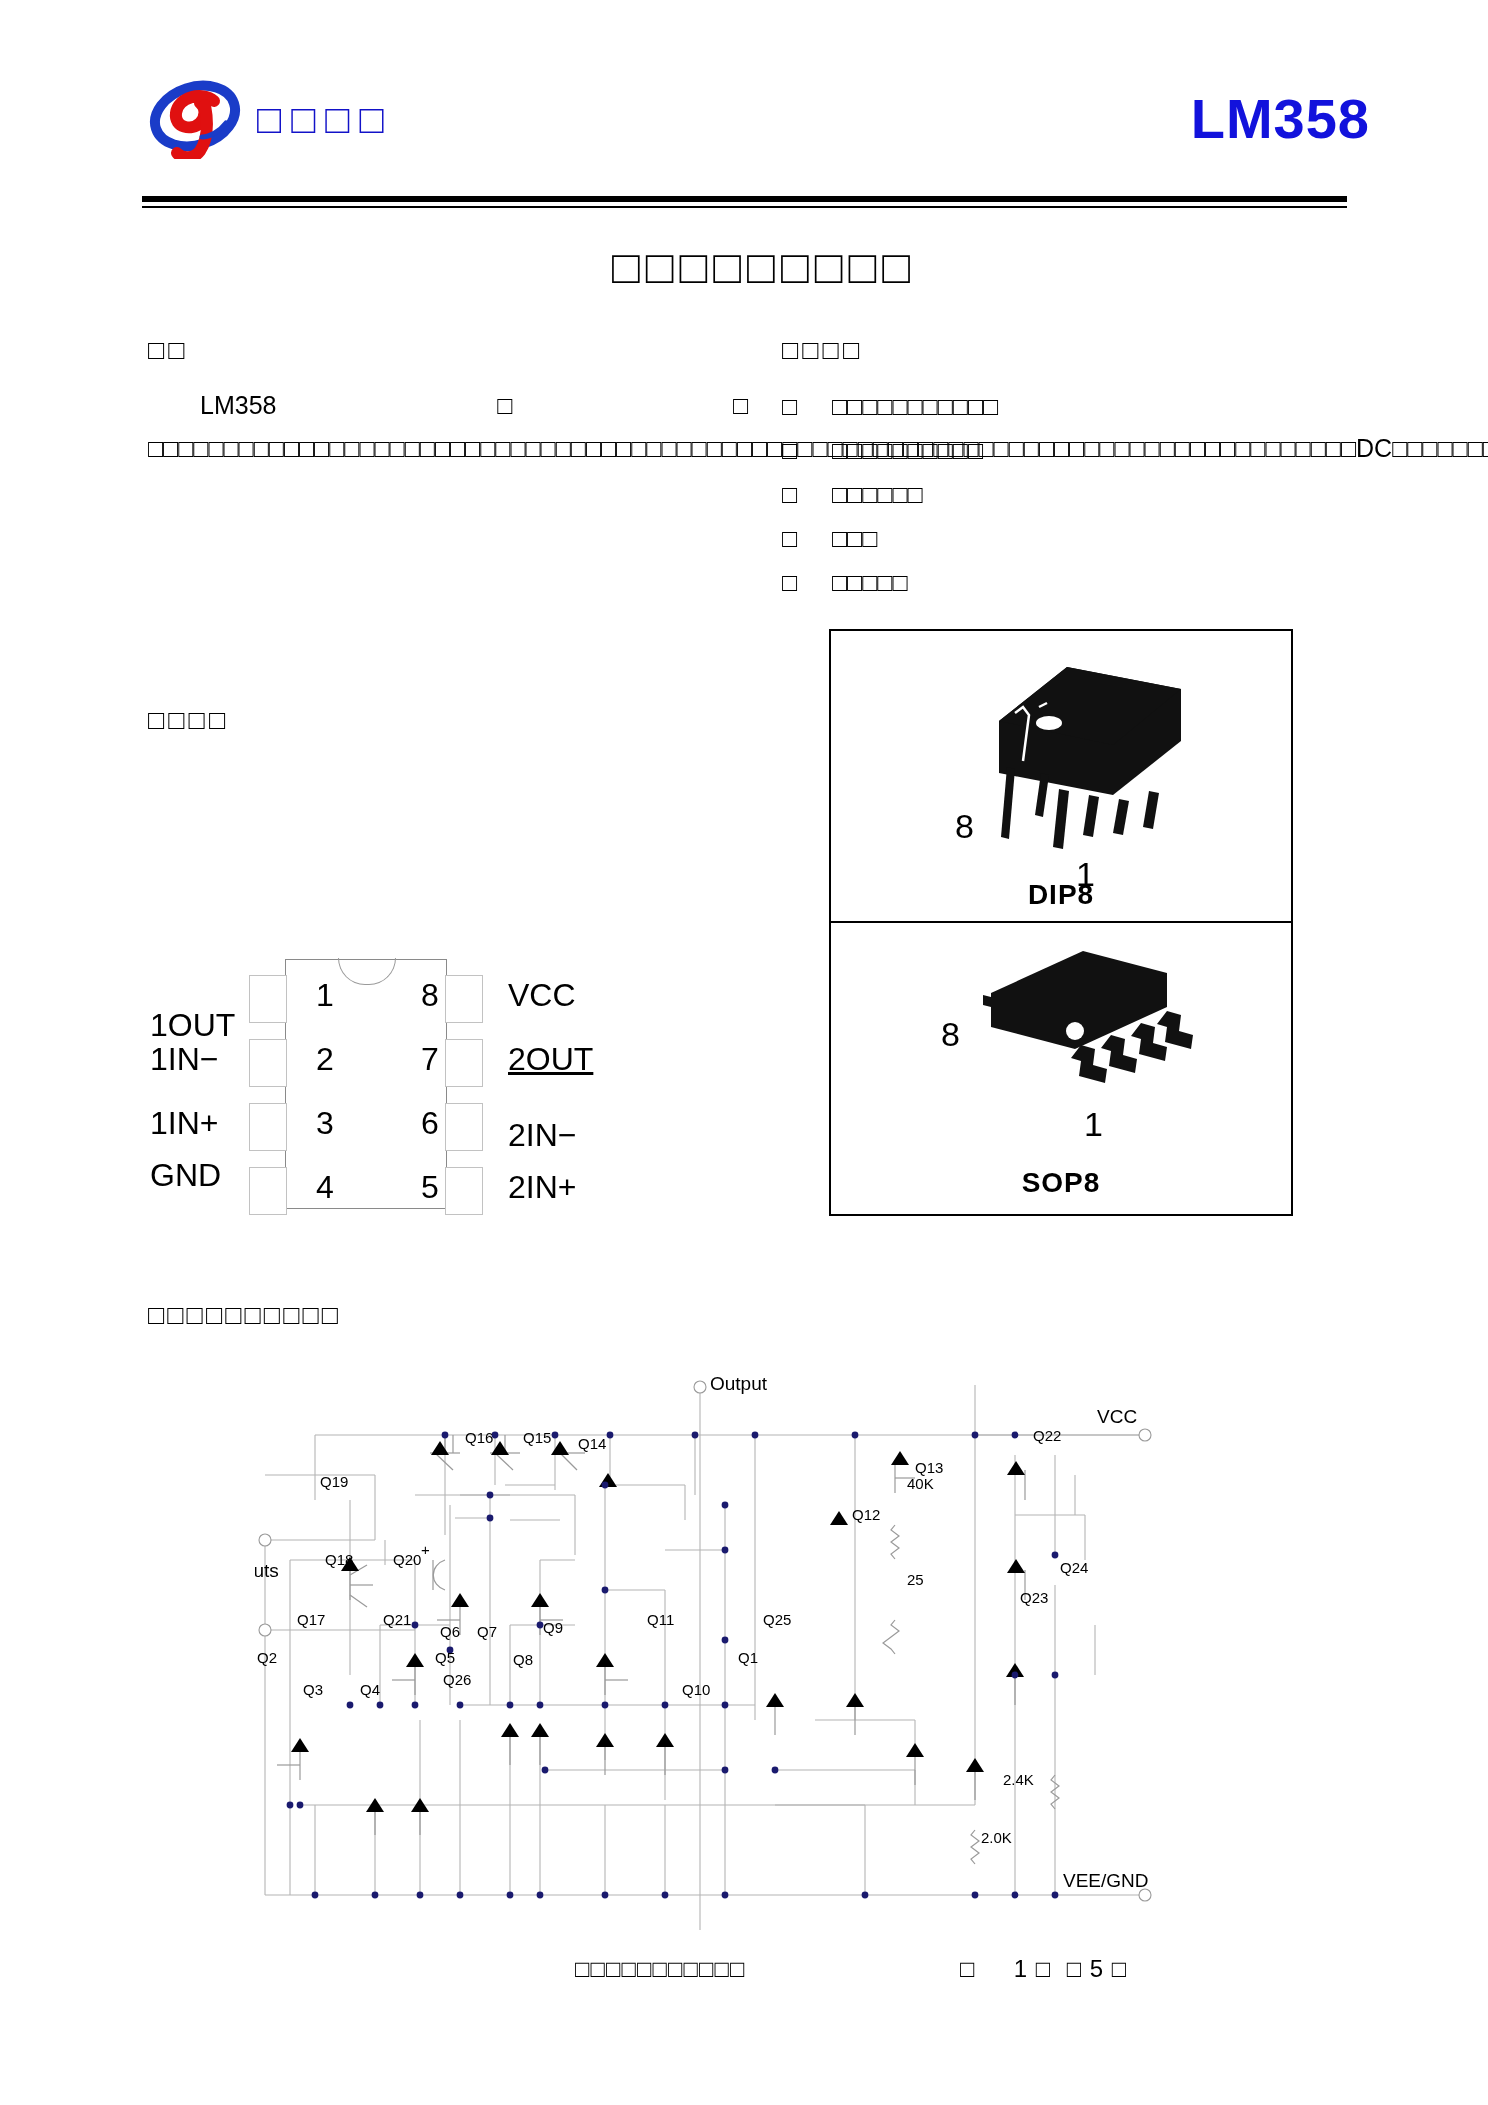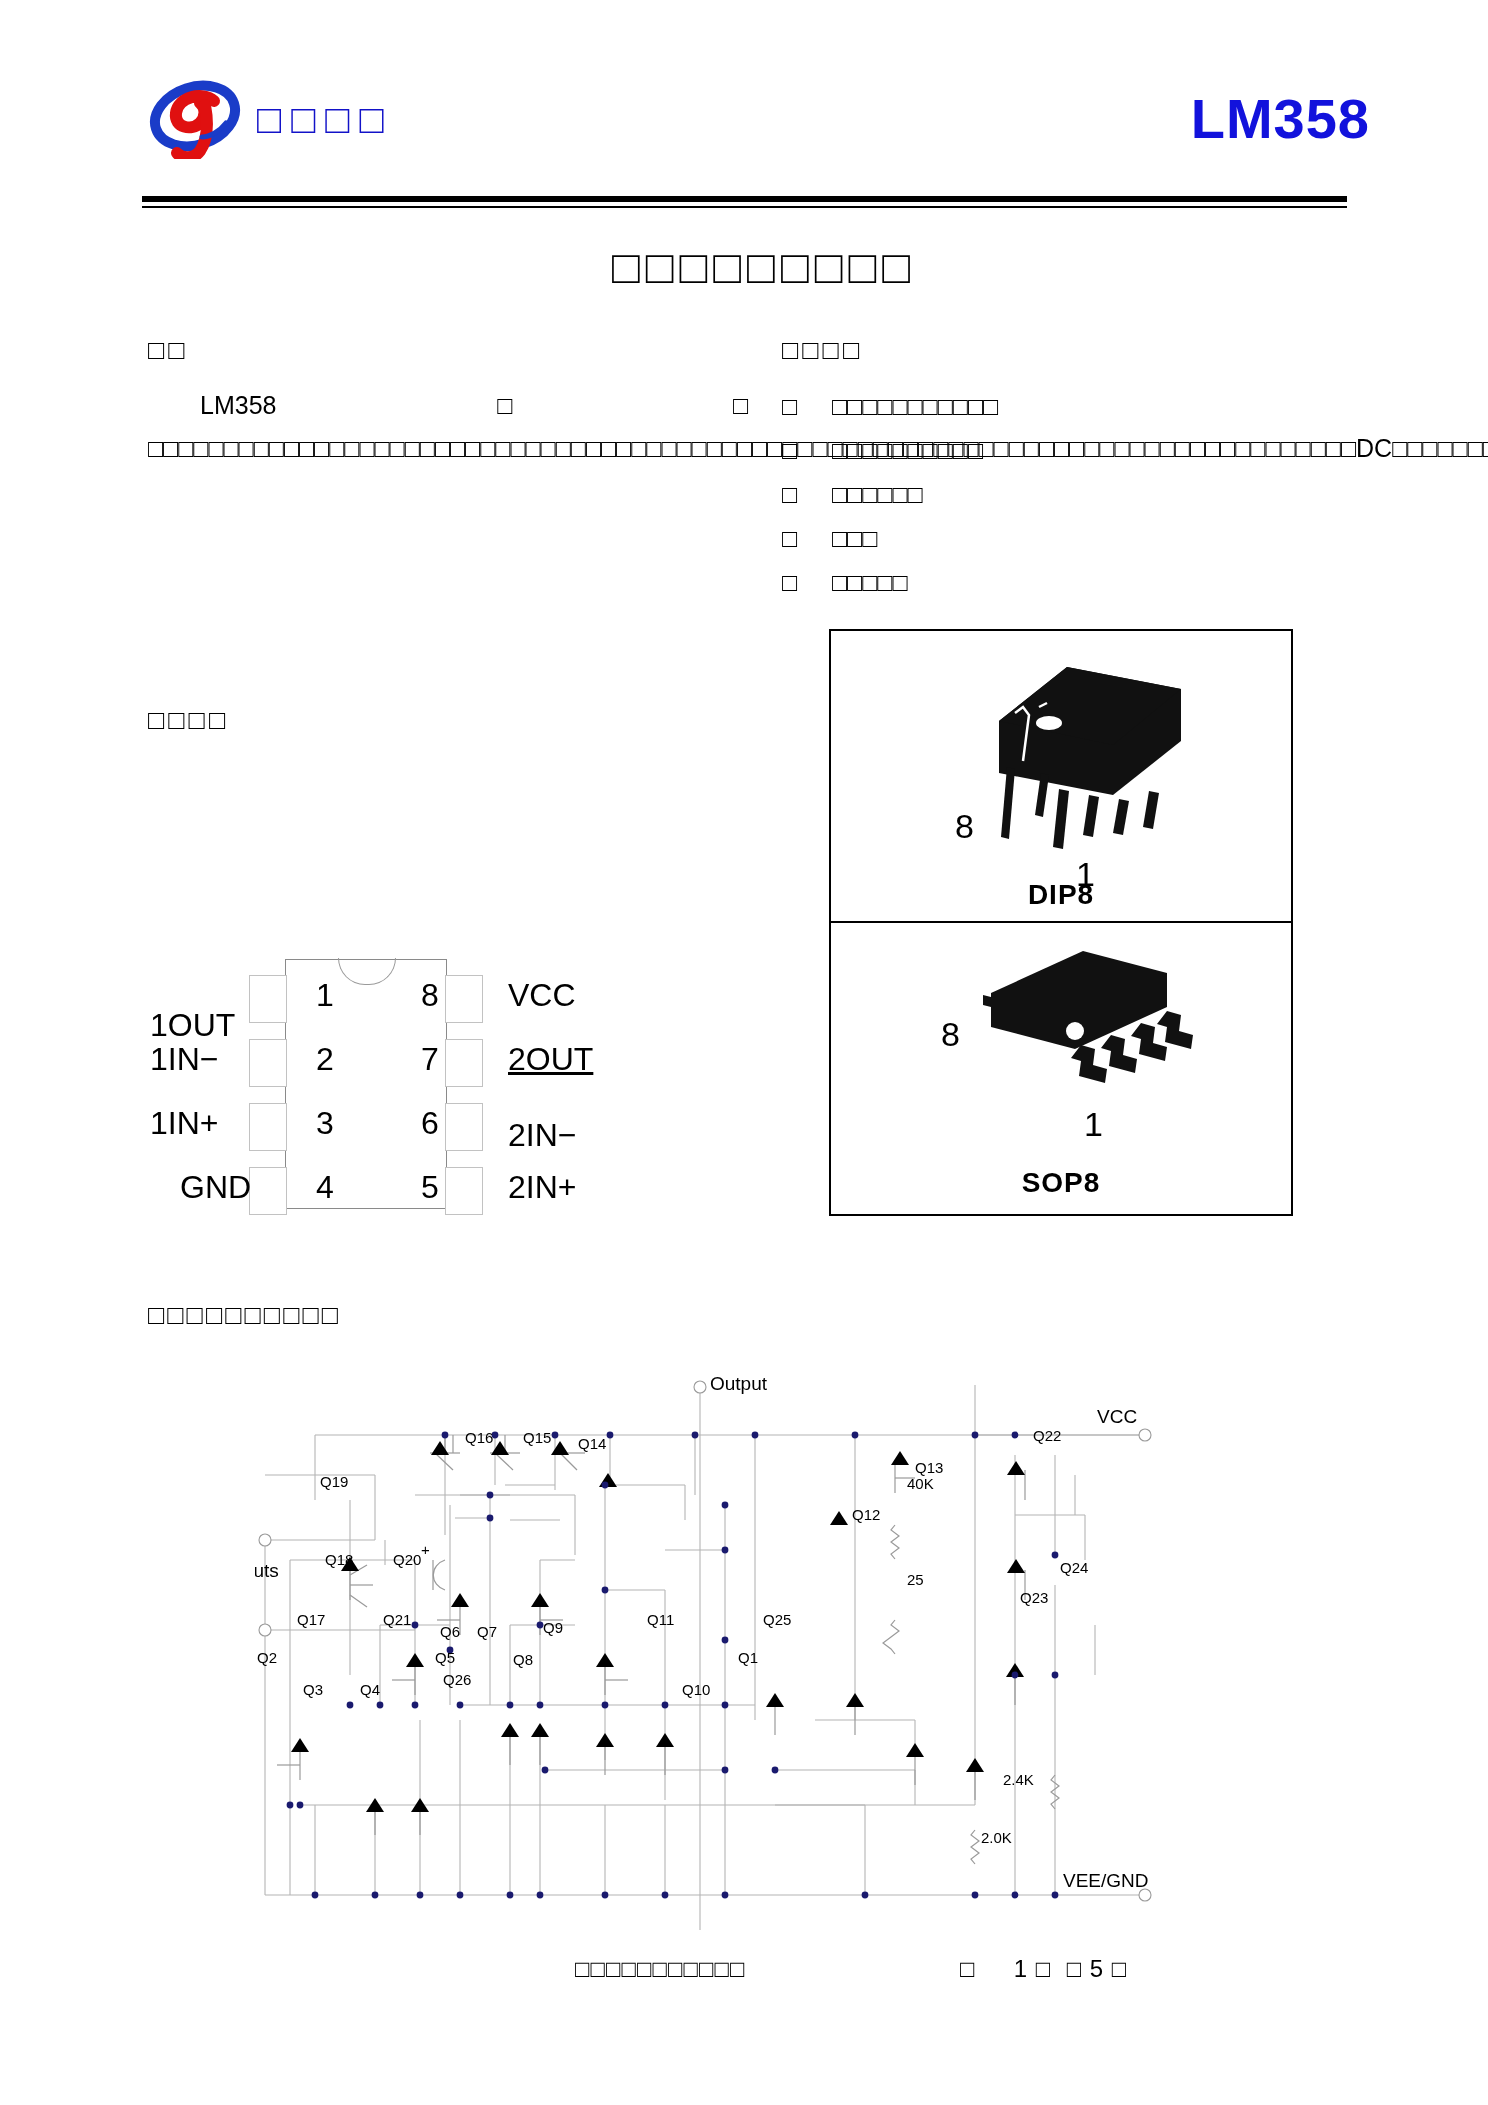--- a/index.html
+++ b/index.html
@@ -191,21 +191,21 @@
     <div class="pnum l" style="top:160px;">3</div>
     <div class="pnum l" style="top:224px;">4</div>
     <div class="pnum r" style="top:32px;">8</div>
     <div class="pnum r" style="top:96px;">7</div>
     <div class="pnum r" style="top:160px;">6</div>
     <div class="pnum r" style="top:224px;">5</div>
 
     <div class="plabel l" style="top:32px;margin-top:30px;">1OUT</div>
     <div class="plabel l" style="top:96px;">1IN−</div>
     <div class="plabel l" style="top:160px;">1IN+</div>
-    <div class="plabel l" style="top:224px;margin-left:30px;">GND</div>
+    <div class="plabel l" style="top:212px;">GND</div>
     <div class="plabel r" style="top:32px;">VCC</div>
     <div class="plabel r" style="top:96px;text-decoration:underline;">2OUT</div>
     <div class="plabel r" style="top:172px;">2IN−</div>
     <div class="plabel r" style="top:224px;">2IN+</div>
   </div>
 
   <div class="sec-head3">□□□□□□□□□□</div>
 
   <div class="schem">
     <svg width="950" height="555" viewBox="0 0 950 555">

